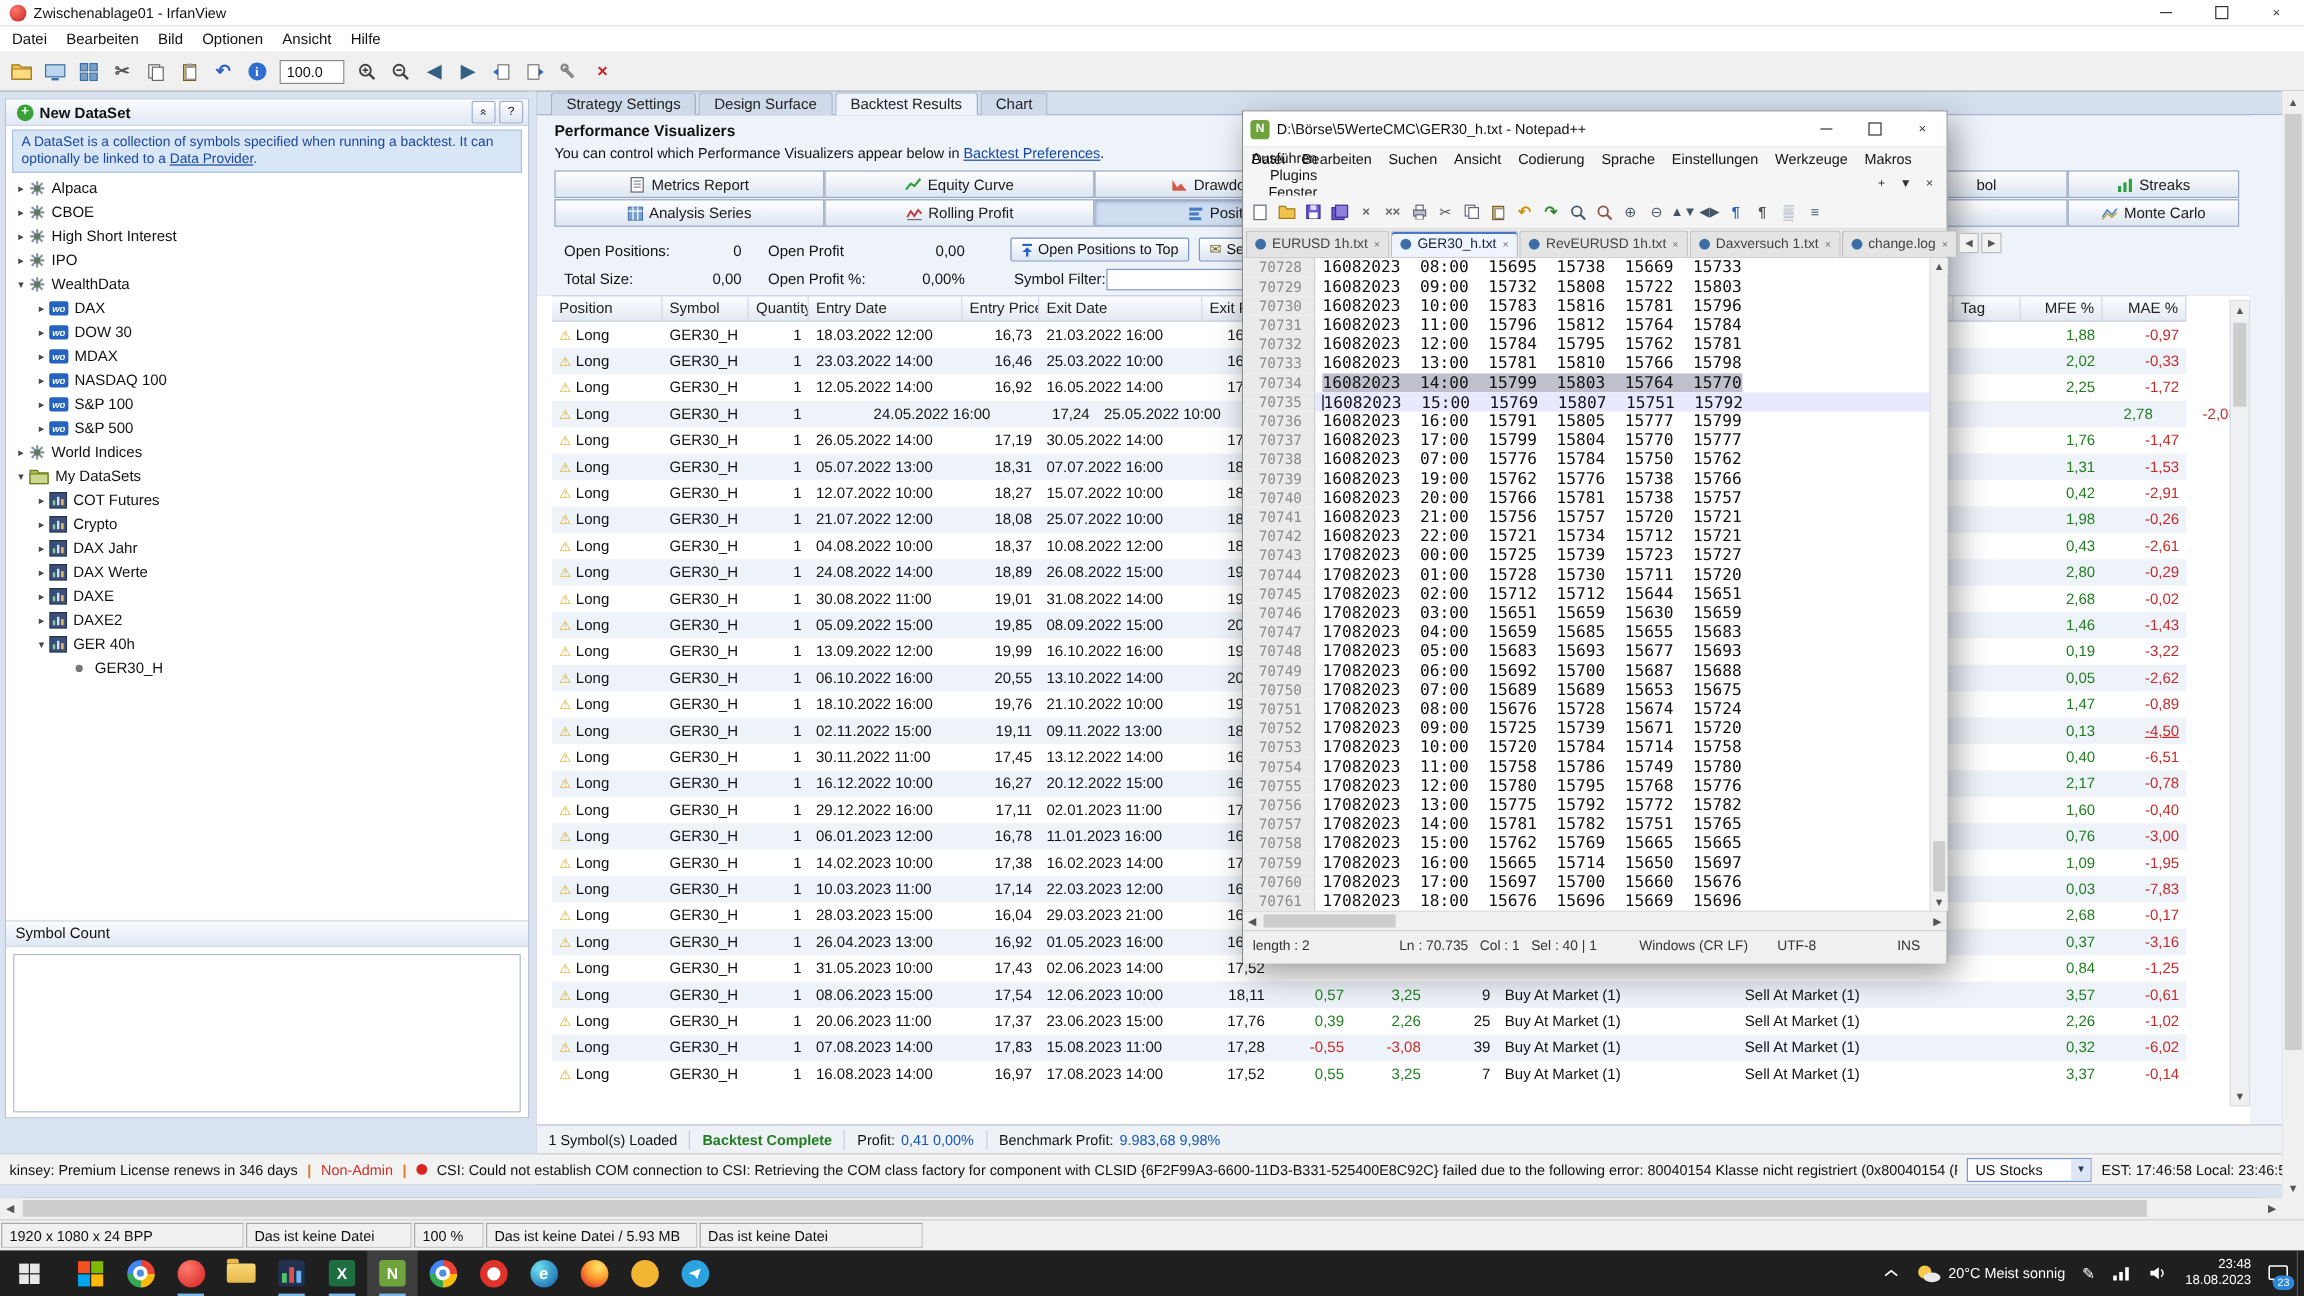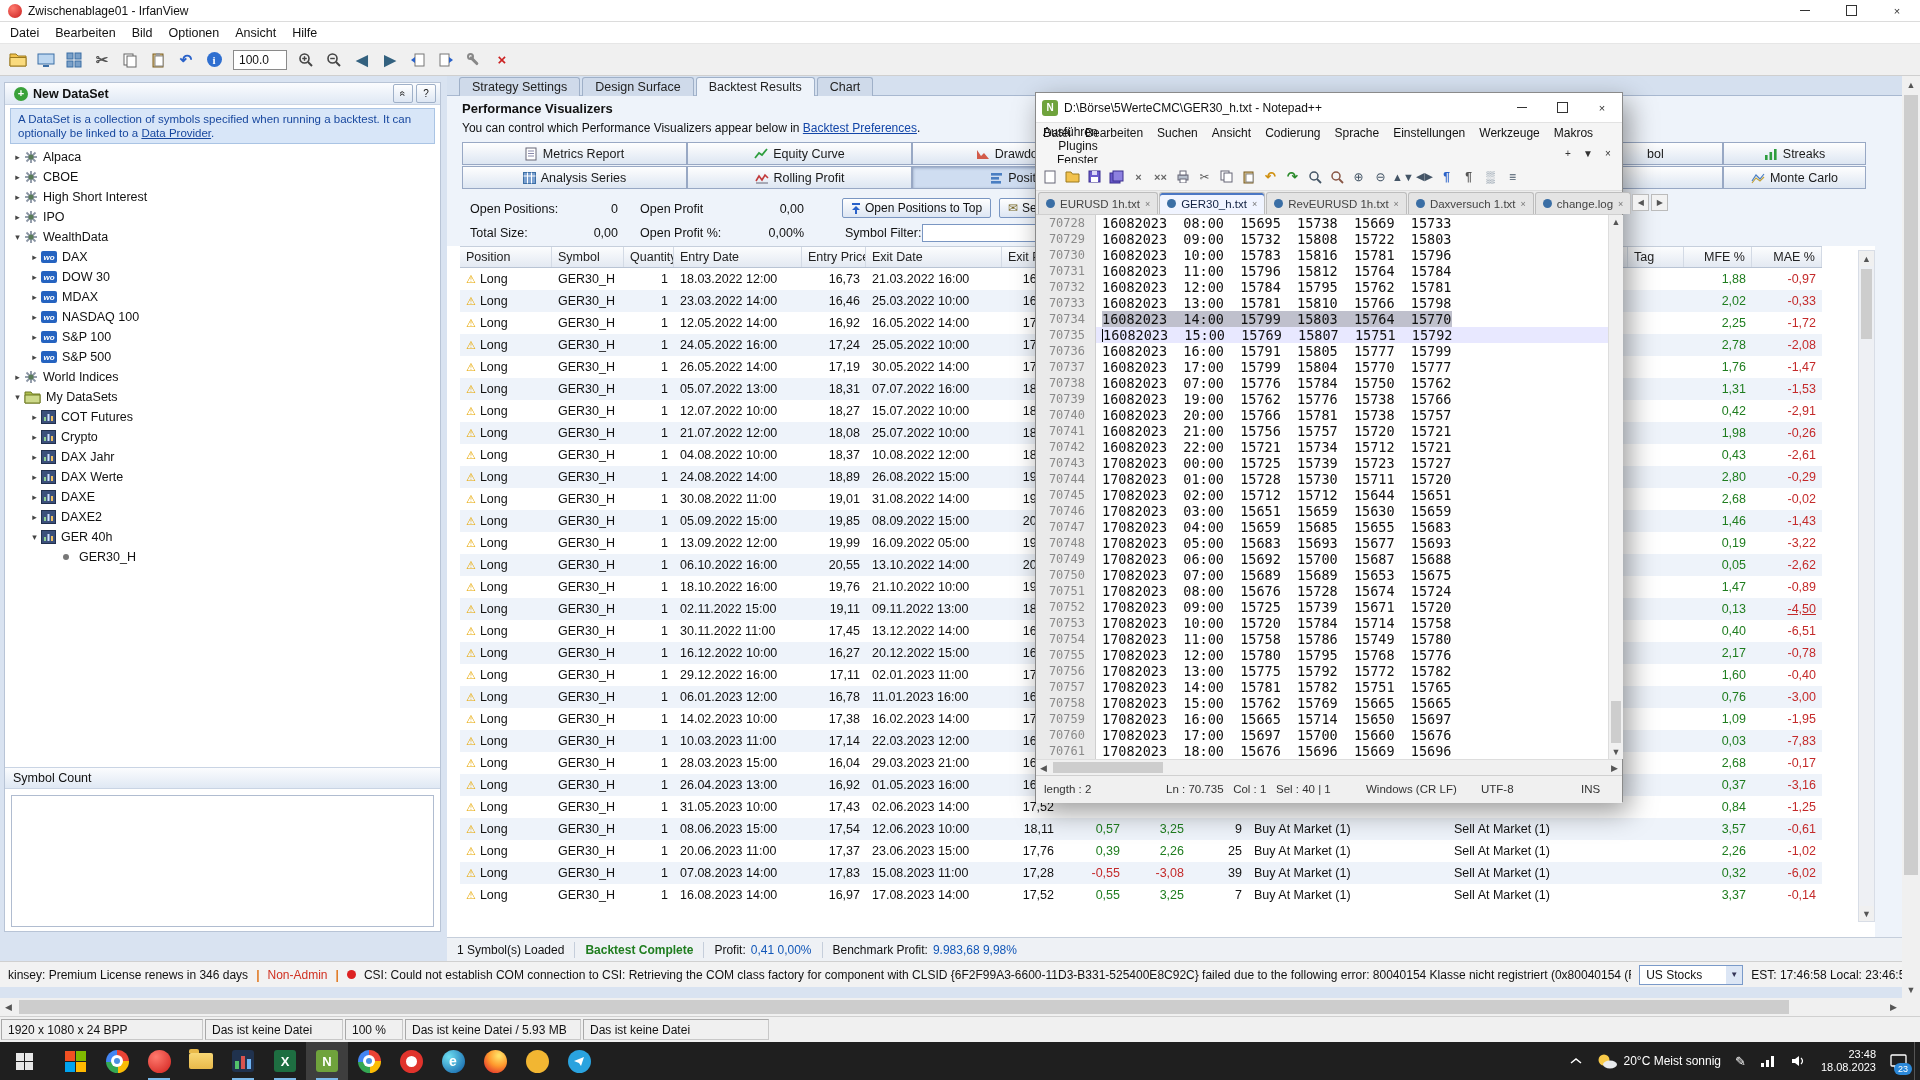--- a/index.html
+++ b/index.html
@@ -522,21 +522,21 @@
             <span class="tc" style="width: 200px;"></span>
             <span class="tc" style="width: 180px;"></span>
             <span class="tc" style="width: 56px;"></span>
             <span class="tc ar grn" style="width: 68px;">2,25</span>
             <span class="tc ar red" style="width: 70px;">-1,72</span>
           </div>
           <div class="trow alt">
             <span class="tc" style="width: 92px;"><span class="warn">⚠</span><span>Long</span></span>
             <span class="tc" style="width: 72px;">GER30_H</span>
             <span class="tc ar" style="width: 50px;">1</span>
-            <span class="tc" style="width: 128px;">24.05.2022 16:00</span>
+            <span class="tc" style="width: 128px; margin-left: 48px;">24.05.2022 16:00</span>
             <span class="tc ar" style="width: 64px;">17,24</span>
             <span class="tc" style="width: 136px;">25.05.2022 10:00</span>
             <span class="tc ar" style="width: 58px;">17,47</span>
             <span class="tc ar" style="width: 66px;"></span>
             <span class="tc ar" style="width: 64px;"></span>
             <span class="tc ar" style="width: 58px;"></span>
             <span class="tc" style="width: 200px;"></span>
             <span class="tc" style="width: 180px;"></span>
             <span class="tc" style="width: 56px;"></span>
             <span class="tc ar grn" style="width: 68px;">2,78</span>
@@ -677,21 +677,21 @@
             <span class="tc" style="width: 56px;"></span>
             <span class="tc ar grn" style="width: 68px;">1,46</span>
             <span class="tc ar red" style="width: 70px;">-1,43</span>
           </div>
           <div class="trow">
             <span class="tc" style="width: 92px;"><span class="warn">⚠</span><span>Long</span></span>
             <span class="tc" style="width: 72px;">GER30_H</span>
             <span class="tc ar" style="width: 50px;">1</span>
             <span class="tc" style="width: 128px;">13.09.2022 12:00</span>
             <span class="tc ar" style="width: 64px;">19,99</span>
-            <span class="tc" style="width: 136px;">16.09.2022 05:00</span>
+            <span class="tc" style="width: 136px;">16.10.2022 16:00</span>
             <span class="tc ar" style="width: 58px;">19,86</span>
             <span class="tc ar" style="width: 66px;"></span>
             <span class="tc ar" style="width: 64px;"></span>
             <span class="tc ar" style="width: 58px;"></span>
             <span class="tc" style="width: 200px;"></span>
             <span class="tc" style="width: 180px;"></span>
             <span class="tc" style="width: 56px;"></span>
             <span class="tc ar grn" style="width: 68px;">0,19</span>
             <span class="tc ar red" style="width: 70px;">-3,22</span>
           </div>

